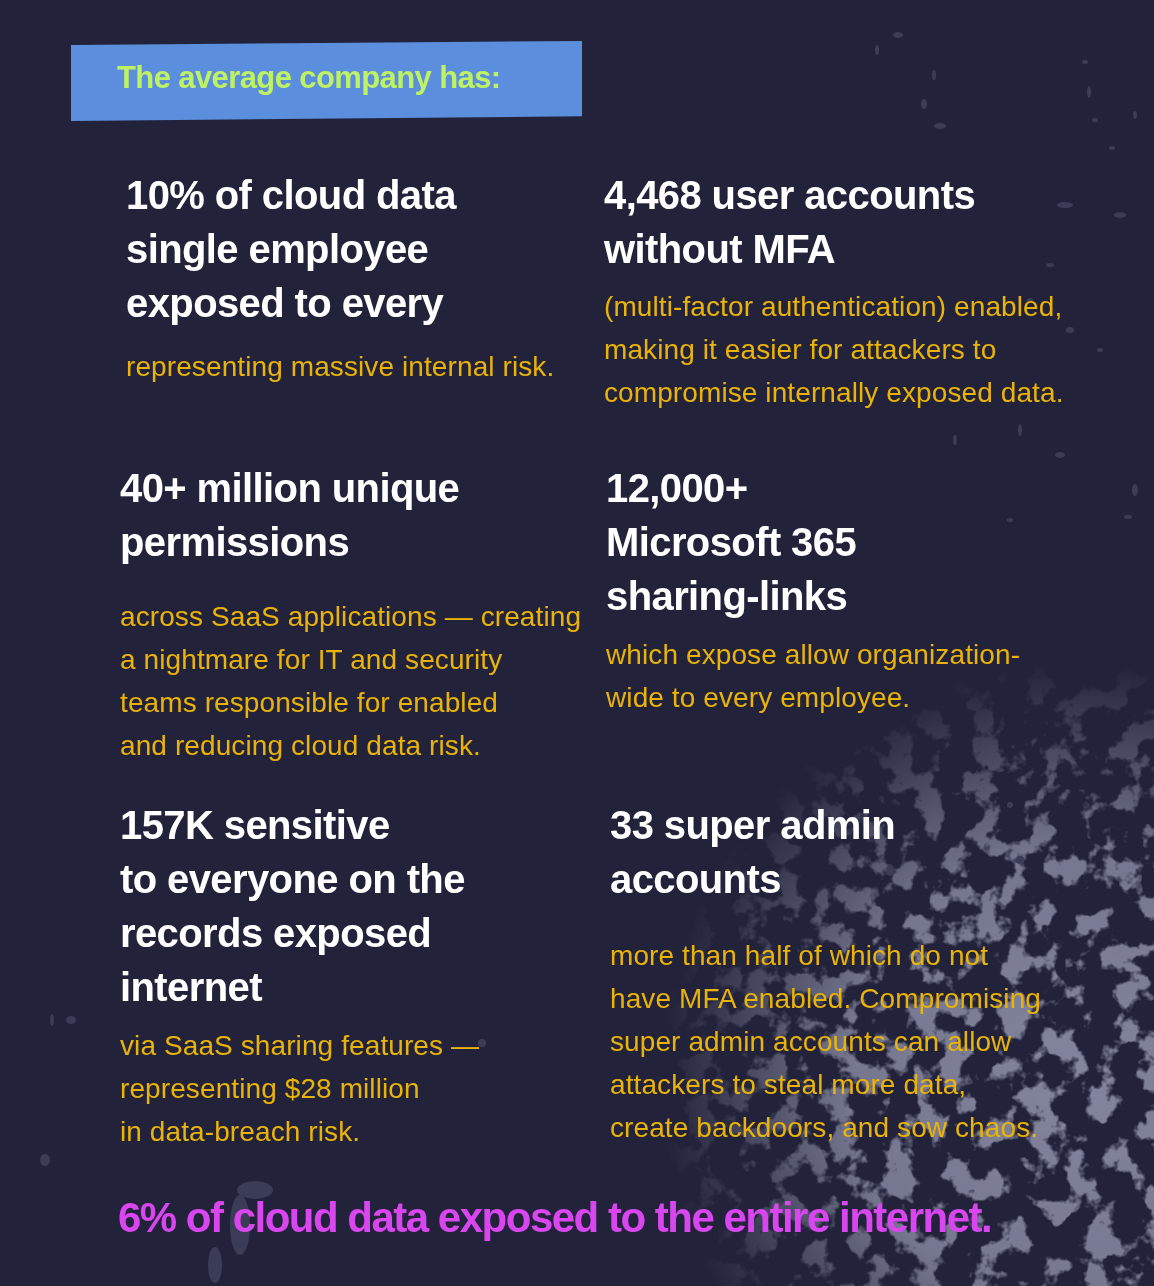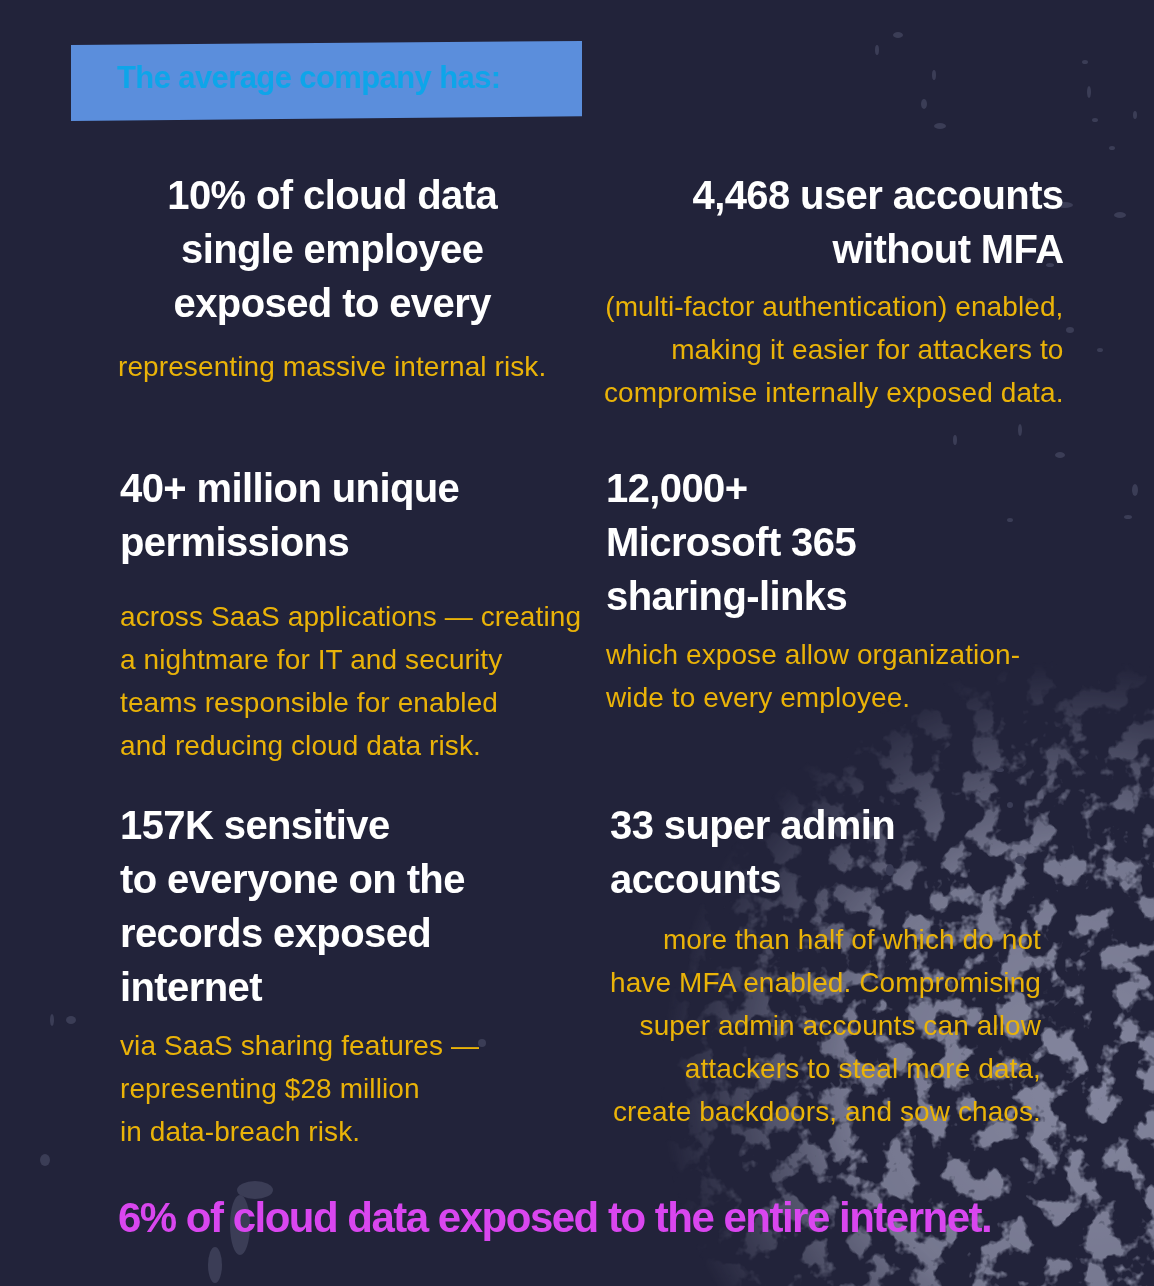--- a/index.html
+++ b/index.html
@@ -10,21 +10,21 @@
     position: relative;
   }
   .texture { position: absolute; inset: 0; pointer-events: none; }
   .banner {
     position: absolute; left: 71px; top: 41px; width: 511px; height: 80px;
     background: #5b8edc;
     clip-path: polygon(0 5%, 100% 0, 100% 94%, 0 100%);
   }
   .banner-text {
     position: absolute; left: 117px; top: 60px;
-    font-size: 31px; font-weight: 700; color: #0ea5e9; letter-spacing: -0.6px;
+    font-size: 31px; font-weight: 700; color: #bef264; letter-spacing: -0.6px;
     white-space: nowrap;
   }
   .stat { position: absolute; }
   .stat h2 {
     margin: 0; color: #ffffff; font-weight: 700;
     font-size: 40px; line-height: 54px; letter-spacing: -0.6px;
   }
   .stat p {
     margin: 0; color: #eab308; font-weight: 400;
     font-size: 28px; line-height: 43px; letter-spacing: 0.1px;
@@ -91,32 +91,32 @@
     <ellipse cx="45" cy="1160" rx="5" ry="6"></ellipse>
     <ellipse cx="255" cy="1190" rx="18" ry="9"></ellipse>
     <ellipse cx="240" cy="1225" rx="10" ry="30"></ellipse>
     <ellipse cx="215" cy="1265" rx="7" ry="18"></ellipse>
   </g>
 </svg>
 
 <div class="banner"></div>
 <div class="banner-text">The average company has:</div>
 
-<div class="stat" style="left:118px; top:168px;text-align:center;">
+<div class="stat" style="left:126px; top:168px;">
   <h2>
     <span class="line">10% of cloud data</span>
     <span class="line">single employee</span>
     <span class="line">exposed to every</span>
   </h2>
   <p style="margin-top:15px;">
     <span class="line">representing massive internal risk.</span>
   </p>
 </div>
 
-<div class="stat" style="left:604px; top:168px;text-align:right;">
+<div class="stat" style="left:604px; top:168px;">
   <h2>
     <span class="line">4,468 user accounts</span>
     <span class="line">without MFA</span>
   </h2>
   <p style="margin-top:9px;">
     <span class="line">(multi-factor authentication) enabled,</span>
     <span class="line">making it easier for attackers to</span>
     <span class="line">compromise internally exposed data.</span>
   </p>
 </div>
@@ -158,21 +158,21 @@
     <span class="line">representing $28 million</span>
     <span class="line">in data-breach risk.</span>
   </p>
 </div>
 
 <div class="stat" style="left:610px; top:798px;">
   <h2>
     <span class="line">33 super admin</span>
     <span class="line">accounts</span>
   </h2>
-  <p style="margin-top:12px;text-align:right;">
+  <p style="margin-top:28px;">
     <span class="line">more than half of which do not</span>
     <span class="line">have MFA enabled. Compromising</span>
     <span class="line">super admin accounts can allow</span>
     <span class="line">attackers to steal more data,</span>
     <span class="line">create backdoors, and sow chaos.</span>
   </p>
 </div>
 
 <div class="final">6% of cloud data exposed to the entire internet.</div>
 

